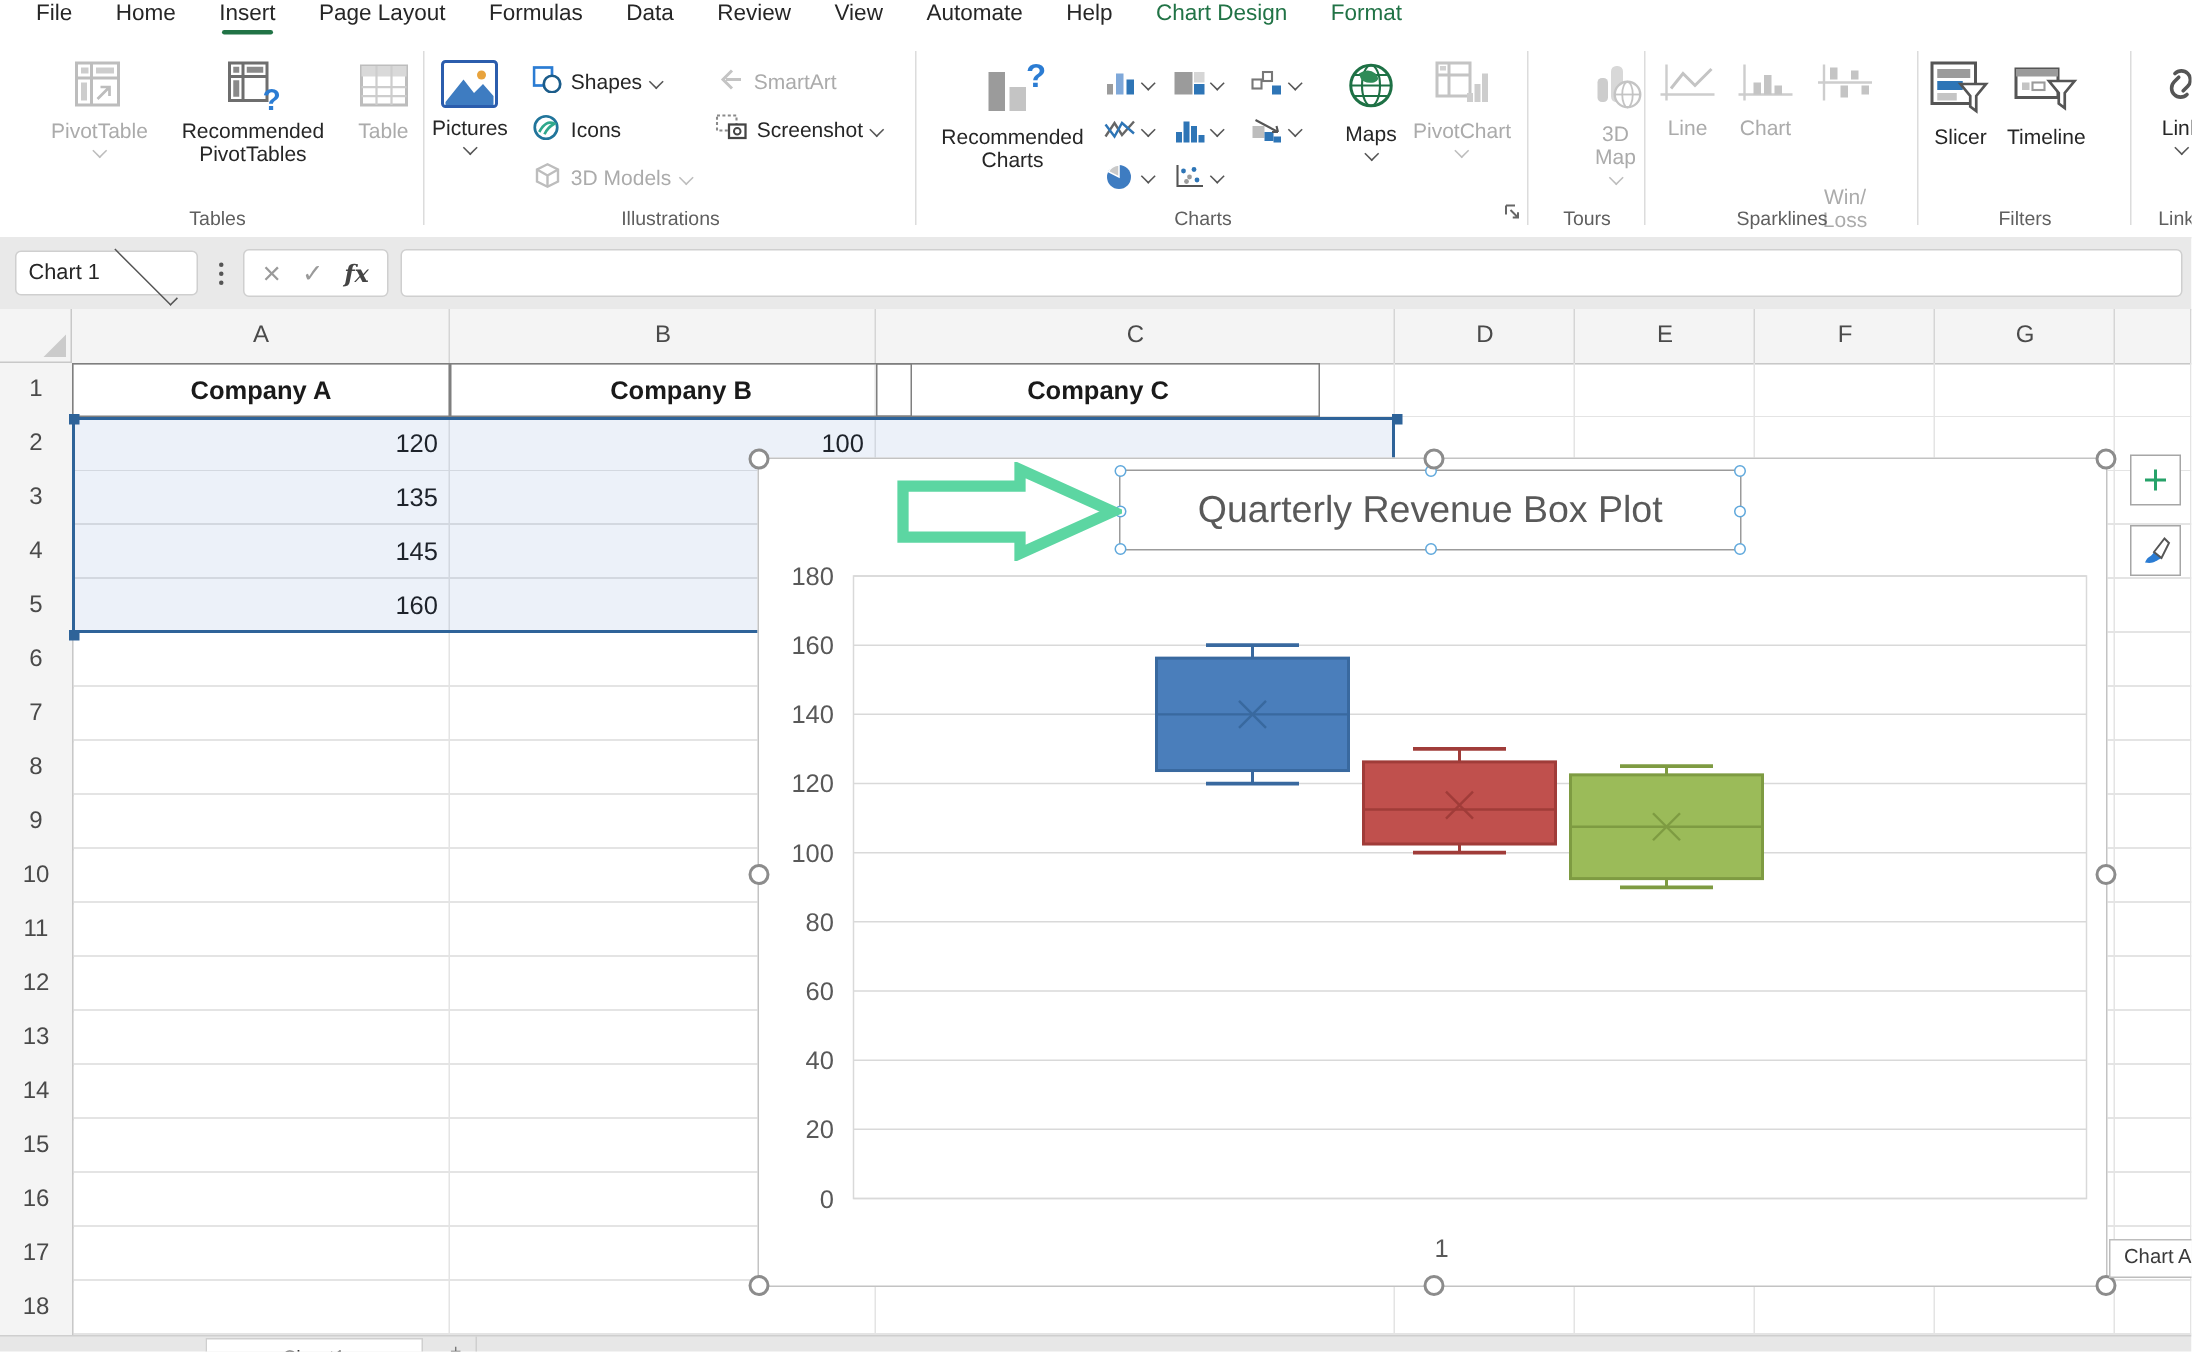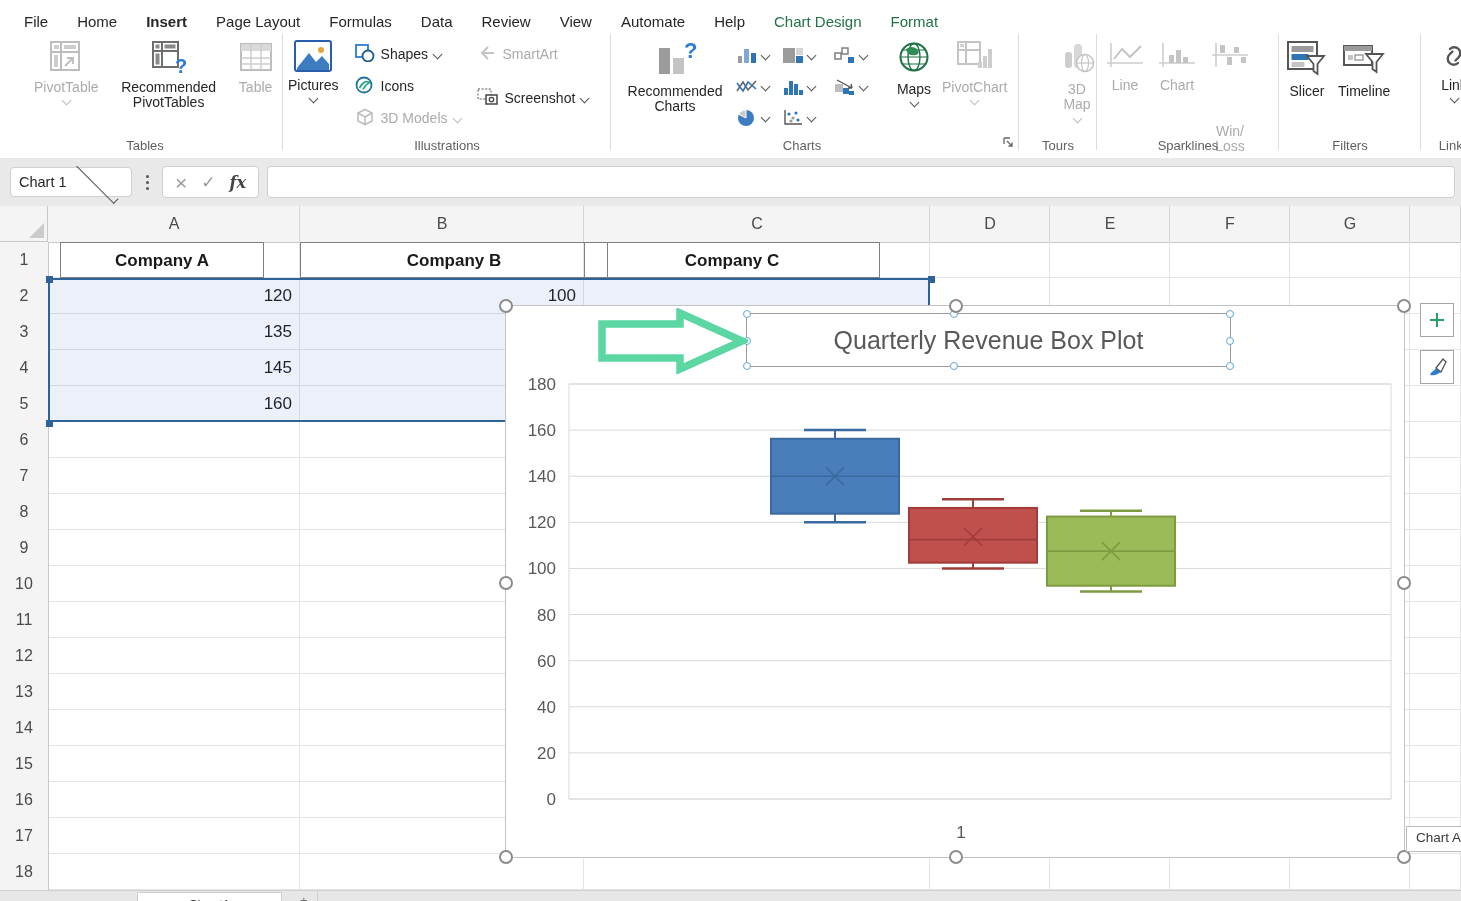--- a/index.html
+++ b/index.html
@@ -1,22 +1,22 @@
 <!DOCTYPE html>
 <html><head>
 <meta charset="utf-8">
 <style>
   html,body{margin:0;padding:0;}
   #app{position:relative;width:1461px;height:901px;background:#fff;overflow:hidden;
        font-family:"Liberation Sans",sans-serif;color:#262626;}
   
-  #tabbar{position:absolute;left:0;top:0;width:100%;height:30px;display:flex;align-items:flex-end;
+  #tabbar{position:absolute;left:0;top:0;width:100%;height:30px;display:flex;align-items:flex-start;
           gap:29px;padding-left:24px;box-sizing:border-box;background:#fff;font-size:15px;}
   .tab{position:relative;cursor:default;white-space:nowrap;color:#262626;}
-  .tab.active{font-weight:bold;}
+  .tab.active{font-weight:normal;}
   .tab.active::after{content:"";position:absolute;left:2px;right:2px;bottom:-6px;height:3px;
                      background:#217346;border-radius:2px;}
   .tab.contextual{color:#217346;}
   
   #ribbon{position:absolute;left:0;top:30px;width:100%;height:128px;background:#fff;
           border-bottom:1px solid #D8D8D8;}
   .rsep{position:absolute;top:4px;height:116px;width:1px;background:#DCDCDC;}
   .rgroup{position:absolute;top:2px;height:124px;}
   .glabel{position:absolute;bottom:3px;left:0;width:100%;text-align:center;font-size:13px;color:#5f5f5f;white-space:nowrap;}
   .grow{display:flex;align-items:flex-start;}
@@ -60,21 +60,21 @@
           background:repeating-linear-gradient(to bottom,transparent 0 35px,#E4E4E4 35px 36px);}
   .cell{position:absolute;height:36px;line-height:35px;font-size:17px;color:#1a1a1a;box-sizing:border-box;}
   .cellv{text-align:right;padding-right:8px;}
   .cellh{text-align:center;font-weight:bold;border:1px solid #7F7F7F;}
   #selection{position:absolute;box-sizing:border-box;border:2px solid #2E6399;background:rgba(68,114,196,0.10);}
   .selh{position:absolute;width:7px;height:7px;background:#2E6399;}
   
   #chart{position:absolute;left:505px;top:305px;width:900px;height:553px;background:#fff;
          border:1px solid #C3C3C3;box-sizing:border-box;z-index:4;}
   #plot{position:absolute;left:0;top:0;}
-  #ctitlebox{position:absolute;left:240px;top:7px;width:485px;height:54px;border:1px solid #9b9b9b;
+  #ctitlebox{position:absolute;left:240px;top:7px;width:415px;height:54px;border:1px solid #9b9b9b;
              display:flex;align-items:center;justify-content:center;box-sizing:border-box;}
   #ctitle{font-size:25px;color:#595959;white-space:nowrap;}
   .th{position:absolute;width:8px;height:8px;border-radius:50%;background:#fff;border:1.5px solid #5FA8DC;box-sizing:border-box;}
   .ch{position:absolute;width:14px;height:14px;border-radius:50%;background:#fff;border:2px solid #8C8C8C;box-sizing:border-box;z-index:6;}
   #arrow{position:absolute;left:92px;top:2px;}
   .chart-btn{position:absolute;left:1420px;width:34px;height:34px;background:#fff;border:1px solid #A6A6A6;
              box-sizing:border-box;display:flex;align-items:center;justify-content:center;z-index:6;}
   #tooltip{position:absolute;left:1406px;top:826px;height:24px;background:#fff;border:1px solid #BDBDBD;
            font-size:13.5px;color:#3a3a3a;line-height:22px;padding:0 9px;white-space:nowrap;z-index:7;}
   
@@ -184,21 +184,21 @@
           </div>
           <div class="med dis">
             <span><svg width="20" height="18">
                   <path d="M10 1.5 L17 5 V13 L10 16.5 L3 13 V5 Z" fill="none" stroke="#BDBDBD" stroke-width="1.6"></path>
                   <path d="M10 9 V16.5 M10 9 L3 5 M10 9 L17 5" fill="none" stroke="#BDBDBD" stroke-width="1.6"></path>
                 </svg></span>
             <span>3D Models</span>
             <span class="chev g"></span>
           </div>
         </div>
-        <div style="display:flex;flex-direction:column;gap:20px;padding-top:10px;">
+        <div style="display:flex;flex-direction:column;gap:8px;padding-top:10px;">
           <div class="med dis">
             <span><svg width="20" height="18">
                   <path d="M17 9 H7 M11 3 L5 9 L11 15" fill="none" stroke="#C4C4C4" stroke-width="2"></path>
                 </svg></span>
             <span>SmartArt</span>
           </div>
           <div class="med">
             <span><svg width="22" height="18">
                   <rect x="1" y="1" width="13" height="10" fill="none" stroke="#8a8a8a" stroke-width="1.4" stroke-dasharray="2 1.6"></rect>
                   <rect x="9" y="7" width="11" height="9" fill="#fff" stroke="#444" stroke-width="1.5"></rect>
@@ -479,21 +479,21 @@
       <div class="rowh" style="top:324px;">9</div>
       <div class="rowh" style="top:360px;">10</div>
       <div class="rowh" style="top:396px;">11</div>
       <div class="rowh" style="top:432px;">12</div>
       <div class="rowh" style="top:468px;">13</div>
       <div class="rowh" style="top:504px;">14</div>
       <div class="rowh" style="top:540px;">15</div>
       <div class="rowh" style="top:576px;">16</div>
       <div class="rowh" style="top:612px;">17</div>
       <div class="rowh" style="top:648px;">18</div>
-      <div class="cell cellh" style="left:48px;top:36px;width:204px;margin-left:12px;">Company A</div>
+      <div class="cell cellh" style="left:48px;top:36px;width:252px;">Company A</div>
       <div class="cell cellh" style="left:300px;top:36px;width:308px;">Company B</div>
       <div class="cell cellh" style="left:584px;top:36px;width:296px;">Company C</div>
       <div class="cell cellv" style="left:48px;top:72px;width:252px;">120</div>
       <div class="cell cellv" style="left:48px;top:108px;width:252px;">135</div>
       <div class="cell cellv" style="left:48px;top:144px;width:252px;">145</div>
       <div class="cell cellv" style="left:48px;top:180px;width:252px;">160</div>
       <div class="cell cellv" style="left:300px;top:72px;width:284px;">100</div>
       <div class="" style="position:absolute;left:48px;top:72px;width:882px;height:144px;" id="selection">
         <span class="selh" style="left:-4px;top:-4px;"></span>
         <span class="selh" style="left:-4px;top:140px;"></span>

